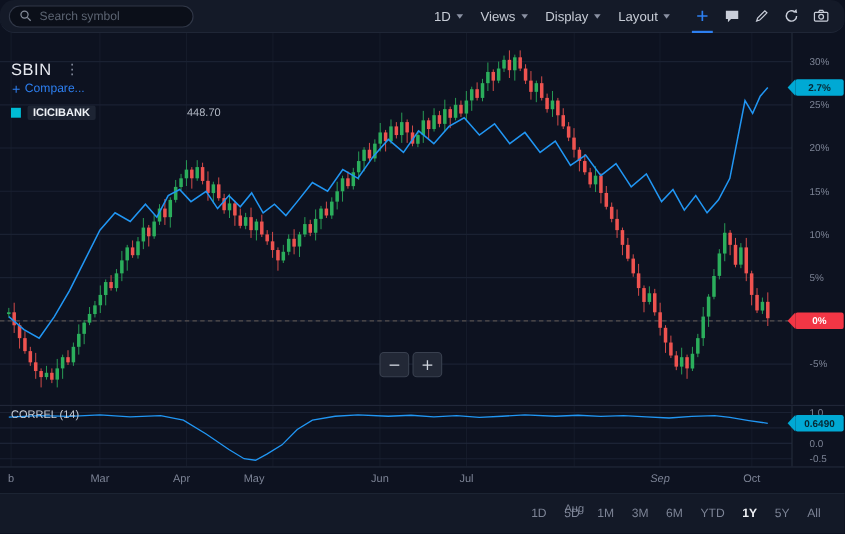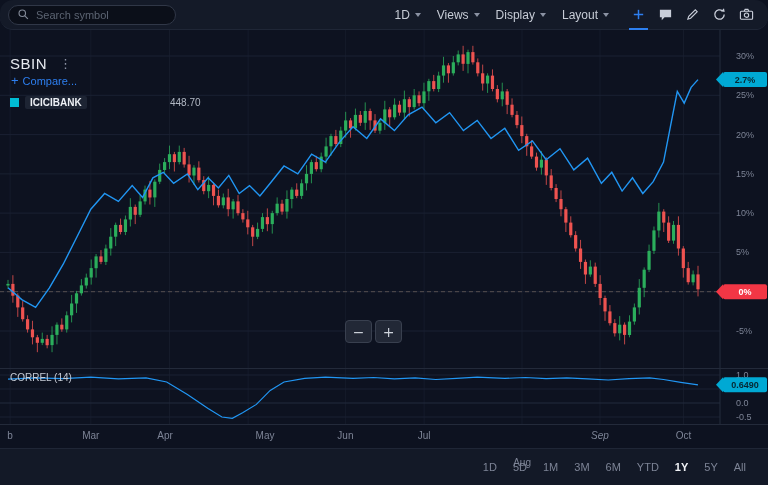--- a/index.html
+++ b/index.html
@@ -513,21 +513,21 @@
           <text x="745" y="18.8" class="badgetxt" fill="#062833">0.6490</text>
         </g>
       </svg>
     <span class="ind-label">CORREL (14)</span>
   </div>
 
   <div id="time-axis" class="timeaxis">
       <span class="month" style="left: 10.07px;">b</span>
       <span class="month" style="left: 90.8px;">Mar</span>
       <span class="month" style="left: 165px;">Apr</span>
-      <span class="month" style="left: 265px;">May</span>
+      <span class="month" style="left: 231px;">May</span>
       <span class="month" style="left: 345.41px;">Jun</span>
       <span class="month" style="left: 424.07px;">Jul</span>
       <span class="month" style="left: 522.05px; margin-top: 27px;">Aug</span>
       <span class="month" style="left: 600.02px; font-style: italic;">Sep</span>
       <span class="month" style="left: 683.51px;">Oct</span>
     </div>
 
   <footer class="bottombar">
     <div id="ranges" class="ranges">
         <span class="range">1D</span>

